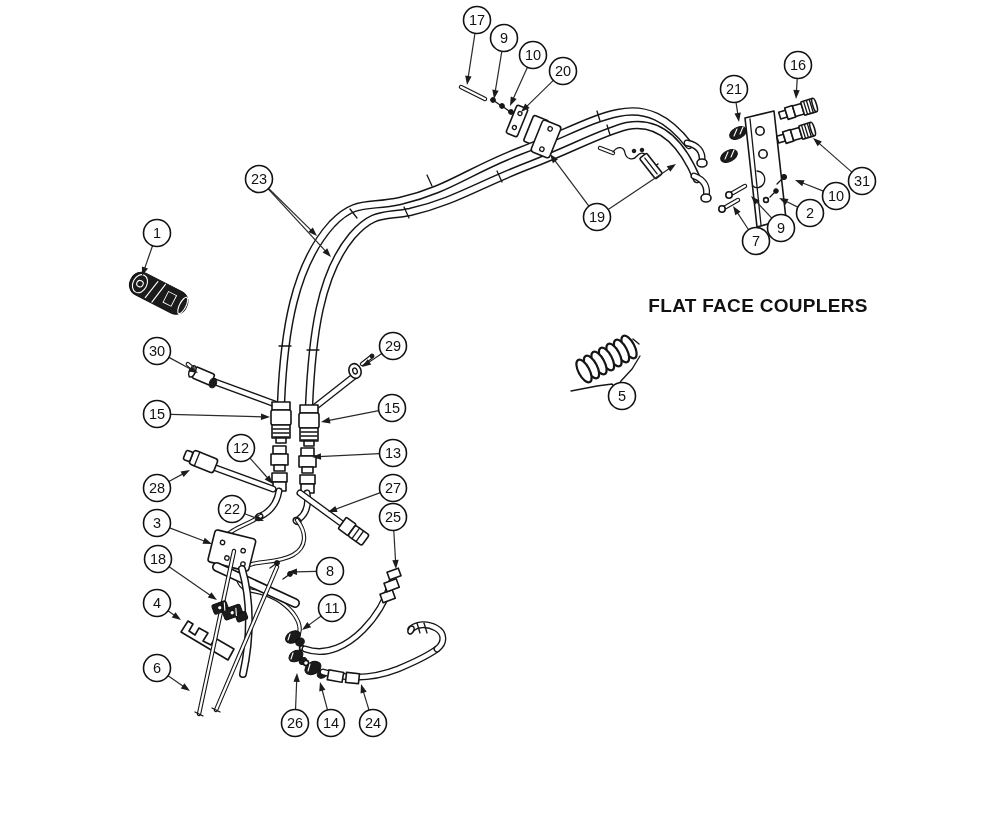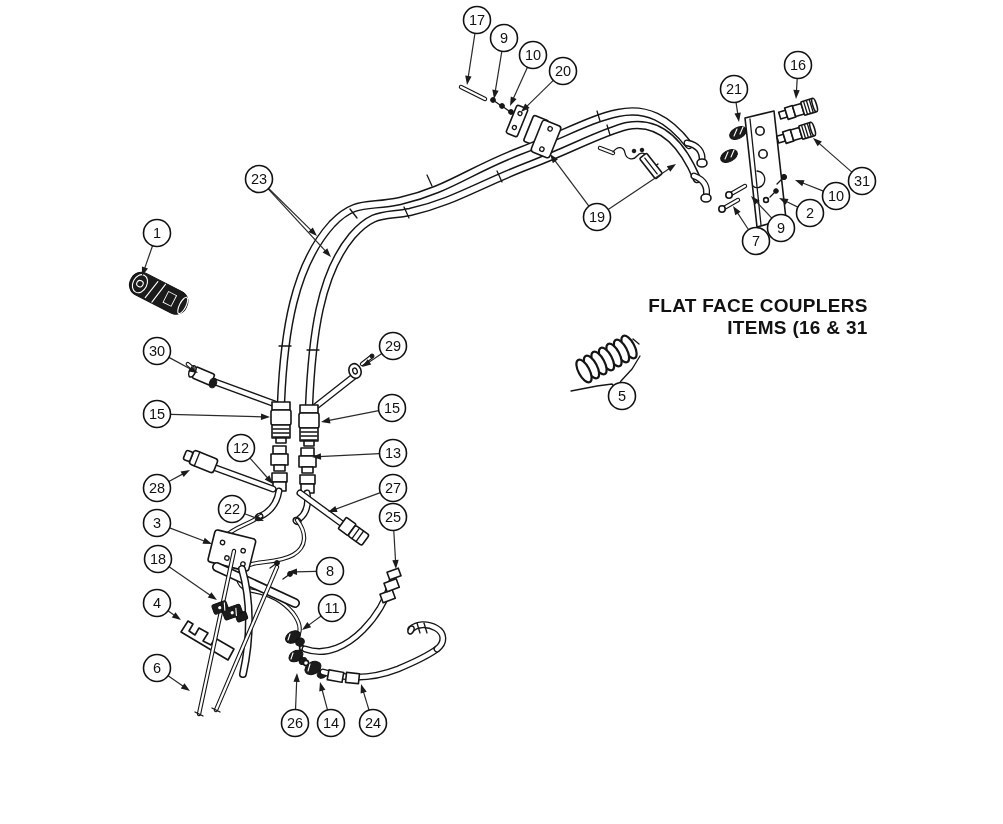--- a/index.html
+++ b/index.html
@@ -1,20 +1,20 @@
 <!DOCTYPE html>
 <html><head>
 <meta charset="utf-8">
 <style>
   html,body{margin:0;padding:0;background:#fff;}
   .stage{position:relative;width:1003px;height:824px;background:#fff;overflow:hidden;
          font-family:"Liberation Sans",sans-serif;}
   .stage svg{position:absolute;left:0;top:0;}
   .title-block{position:absolute;left:758px;top:295px;transform:translateX(-50%);
-    text-align:right;color:#111;font-weight:bold;font-size:19px;line-height:22px;
+    text-align:left;color:#111;font-weight:bold;font-size:19px;line-height:22px;
     letter-spacing:.3px;white-space:nowrap;}
   
   .tubeO{fill:none;stroke:#151515;stroke-width:8.5;stroke-linecap:round;}
   .tubeI{fill:none;stroke:#fff;stroke-width:5.6;stroke-linecap:round;}
   .tb2O{fill:none;stroke:#151515;stroke-width:7;stroke-linecap:round;}
   .tb2I{fill:none;stroke:#fff;stroke-width:4.3;stroke-linecap:round;}
   .thO{fill:none;stroke:#151515;stroke-width:4.4;stroke-linecap:round;}
   .thI{fill:none;stroke:#fff;stroke-width:2.2;stroke-linecap:round;}
   .part{fill:#fff;stroke:#151515;stroke-width:1.6;stroke-linejoin:round;}
   .dark{fill:#1b1b1b;stroke:#111;stroke-width:1;}
@@ -549,15 +549,14 @@
         <g>
           <line x1="615.9626164607506" y1="383.92523292150116" x2="618" y2="388" class="leader"></line>
           <circle cx="622" cy="396" r="13.5" class="callout-circle"></circle>
           <text x="622" y="401" class="callout-text">5</text>
         </g>
       </g>
 </svg>
 
 <div class="title-block">
   <div>FLAT FACE COUPLERS</div>
-  <div>ITEMS (16 &amp; 31</div>
 </div>
 </div>
 
 </body></html>

